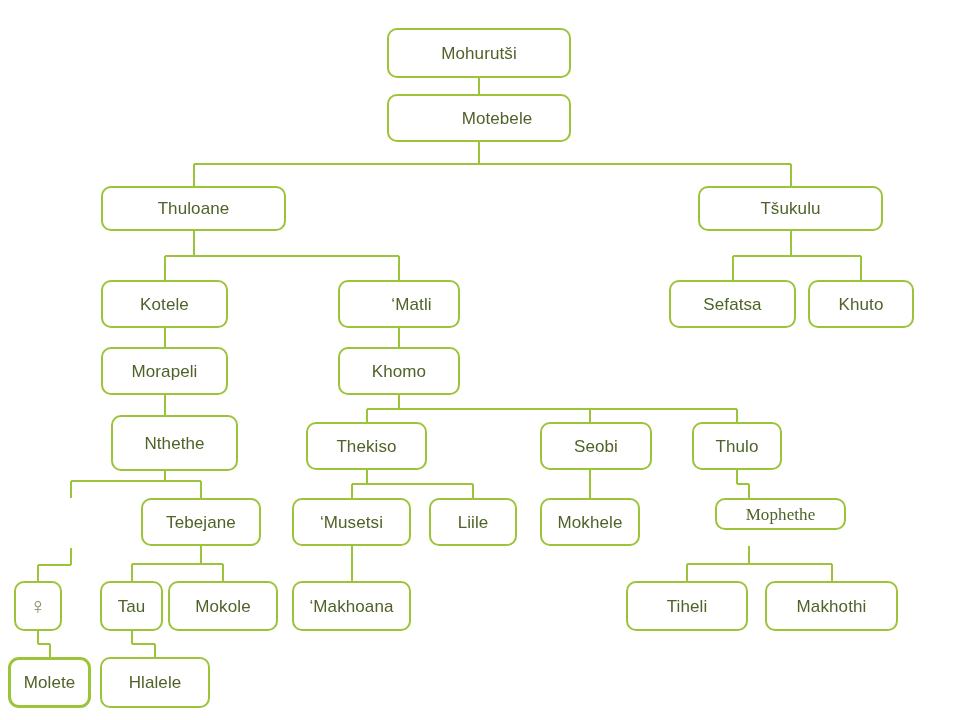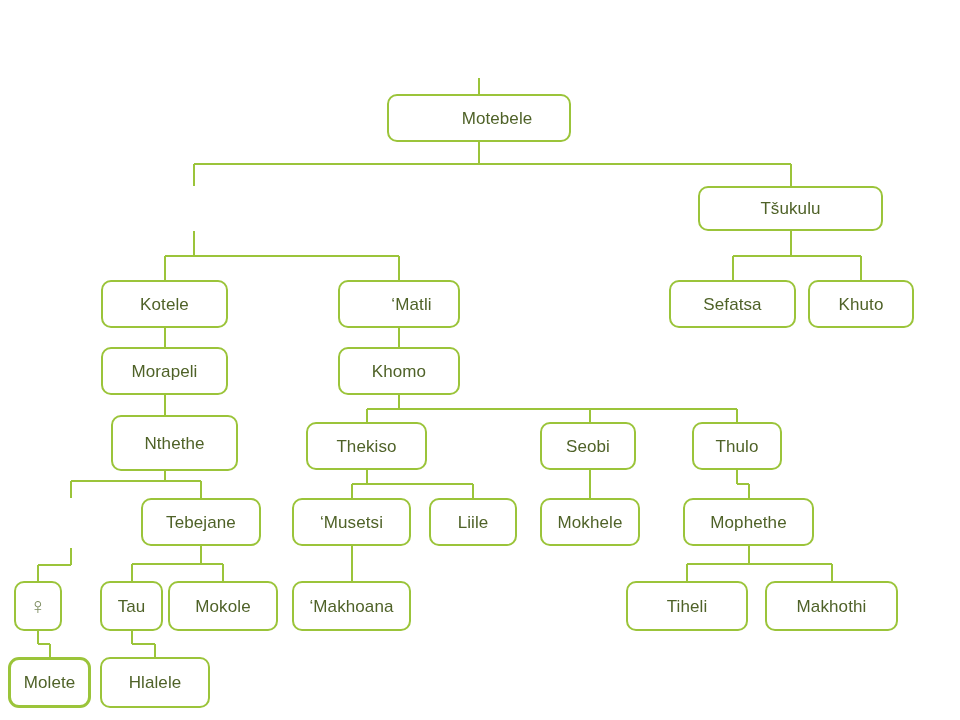--- a/index.html
+++ b/index.html
@@ -98,37 +98,39 @@
       <line x1="687" y1="563.5" x2="831.5" y2="563.5" stroke="#9BC43A" stroke-width="2" shape-rendering="crispEdges"></line>
       <line x1="687" y1="563.5" x2="687" y2="581" stroke="#9BC43A" stroke-width="2" shape-rendering="crispEdges"></line>
       <line x1="831.5" y1="563.5" x2="831.5" y2="581" stroke="#9BC43A" stroke-width="2" shape-rendering="crispEdges"></line>
       <line x1="38" y1="631" x2="38" y2="644" stroke="#9BC43A" stroke-width="2" shape-rendering="crispEdges"></line>
       <line x1="38" y1="644" x2="49.5" y2="644" stroke="#9BC43A" stroke-width="2" shape-rendering="crispEdges"></line>
       <line x1="49.5" y1="644" x2="49.5" y2="657" stroke="#9BC43A" stroke-width="2" shape-rendering="crispEdges"></line>
       <line x1="131.5" y1="631" x2="131.5" y2="644" stroke="#9BC43A" stroke-width="2" shape-rendering="crispEdges"></line>
       <line x1="131.5" y1="644" x2="155" y2="644" stroke="#9BC43A" stroke-width="2" shape-rendering="crispEdges"></line>
       <line x1="155" y1="644" x2="155" y2="657" stroke="#9BC43A" stroke-width="2" shape-rendering="crispEdges"></line>
     </svg>
+<div class="node" style="left: 387px; top: 28px; width: 184px; height: 50px;">Mohurutši</div>
     <div class="node" style="left: 387px; top: 94px; width: 184px; height: 48px; padding-left: 36px;">Motebele</div>
+    <div class="node" style="left: 101px; top: 186px; width: 185px; height: 45px;">Thuloane</div>
     <div class="node" style="left: 698px; top: 186px; width: 185px; height: 45px;">Tšukulu</div>
     <div class="node" style="left: 669px; top: 280px; width: 127px; height: 48px;">Sefatsa</div>
     <div class="node" style="left: 808px; top: 280px; width: 106px; height: 48px;">Khuto</div>
     <div class="node" style="left: 101px; top: 280px; width: 127px; height: 48px;">Kotele</div>
     <div class="node" style="left: 338px; top: 280px; width: 122px; height: 48px; padding-left: 25px;">‘Matli</div>
     <div class="node" style="left: 101px; top: 347px; width: 127px; height: 48px;">Morapeli</div>
     <div class="node" style="left: 338px; top: 347px; width: 122px; height: 48px;">Khomo</div>
     <div class="node" style="left: 111px; top: 415px; width: 127px; height: 56px;">Nthethe</div>
     <div class="node" style="left: 306px; top: 422px; width: 121px; height: 48px;">Thekiso</div>
-    <div class="node" style="left: 540px; top: 422px; width: 96px; height: 48px;">Seobi</div>
+    <div class="node" style="left: 540px; top: 422px; width: 112px; height: 48px;">Seobi</div>
     <div class="node" style="left: 692px; top: 422px; width: 90px; height: 48px;">Thulo</div>
     <div class="node" style="left: 141px; top: 498px; width: 120px; height: 48px;">Tebejane</div>
     <div class="node" style="left: 292px; top: 498px; width: 119px; height: 48px;">‘Musetsi</div>
     <div class="node" style="left: 429px; top: 498px; width: 88px; height: 48px;">Liile</div>
     <div class="node" style="left: 540px; top: 498px; width: 100px; height: 48px;">Mokhele</div>
-    <div class="node" style="left: 683px; top: 498px; width: 131px; height: 48px;">Mophethe</div>
+    <div class="node" style="left: 715px; top: 498px; width: 131px; height: 32px; font-family: Liberation Serif, serif;">Mophethe</div>
     <div class="node symbol" style="left: 14px; top: 581px; width: 48px; height: 50px;">♀</div>
     <div class="node" style="left: 100px; top: 581px; width: 63px; height: 50px;">Tau</div>
     <div class="node" style="left: 168px; top: 581px; width: 110px; height: 50px;">Mokole</div>
     <div class="node" style="left: 292px; top: 581px; width: 119px; height: 50px;">‘Makhoana</div>
     <div class="node" style="left: 626px; top: 581px; width: 122px; height: 50px;">Tiheli</div>
     <div class="node" style="left: 765px; top: 581px; width: 133px; height: 50px;">Makhothi</div>
     <div class="node highlight" style="left: 8px; top: 657px; width: 83px; height: 51px;">Molete</div>
     <div class="node" style="left: 100px; top: 657px; width: 110px; height: 51px;">Hlalele</div>
   </div>
 

